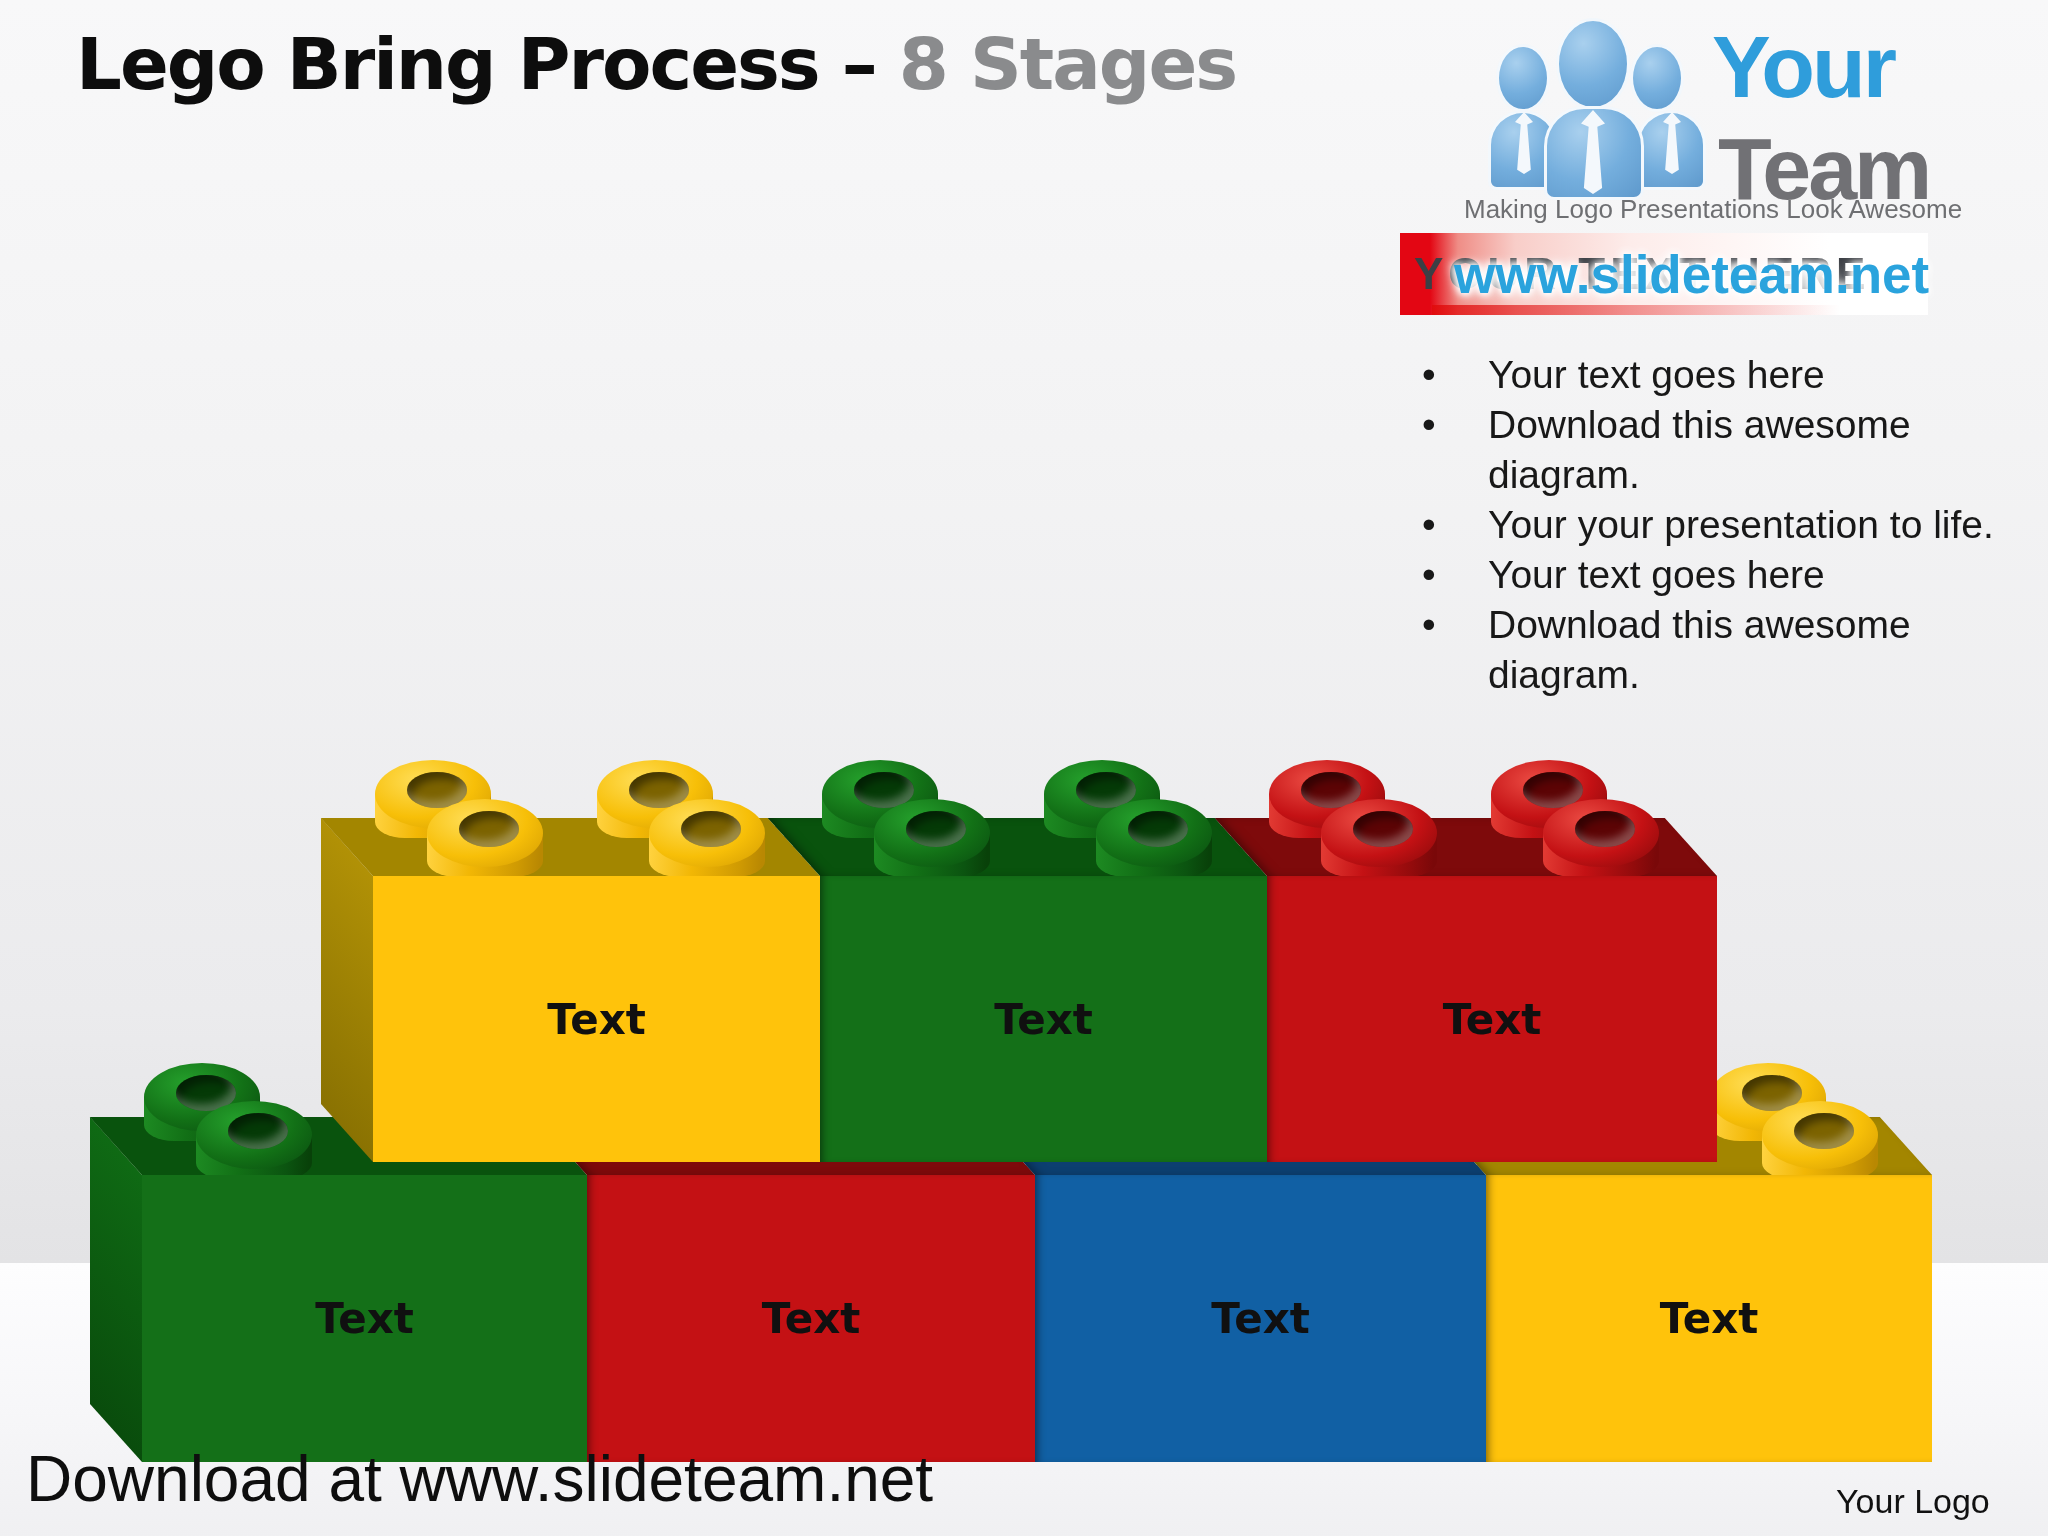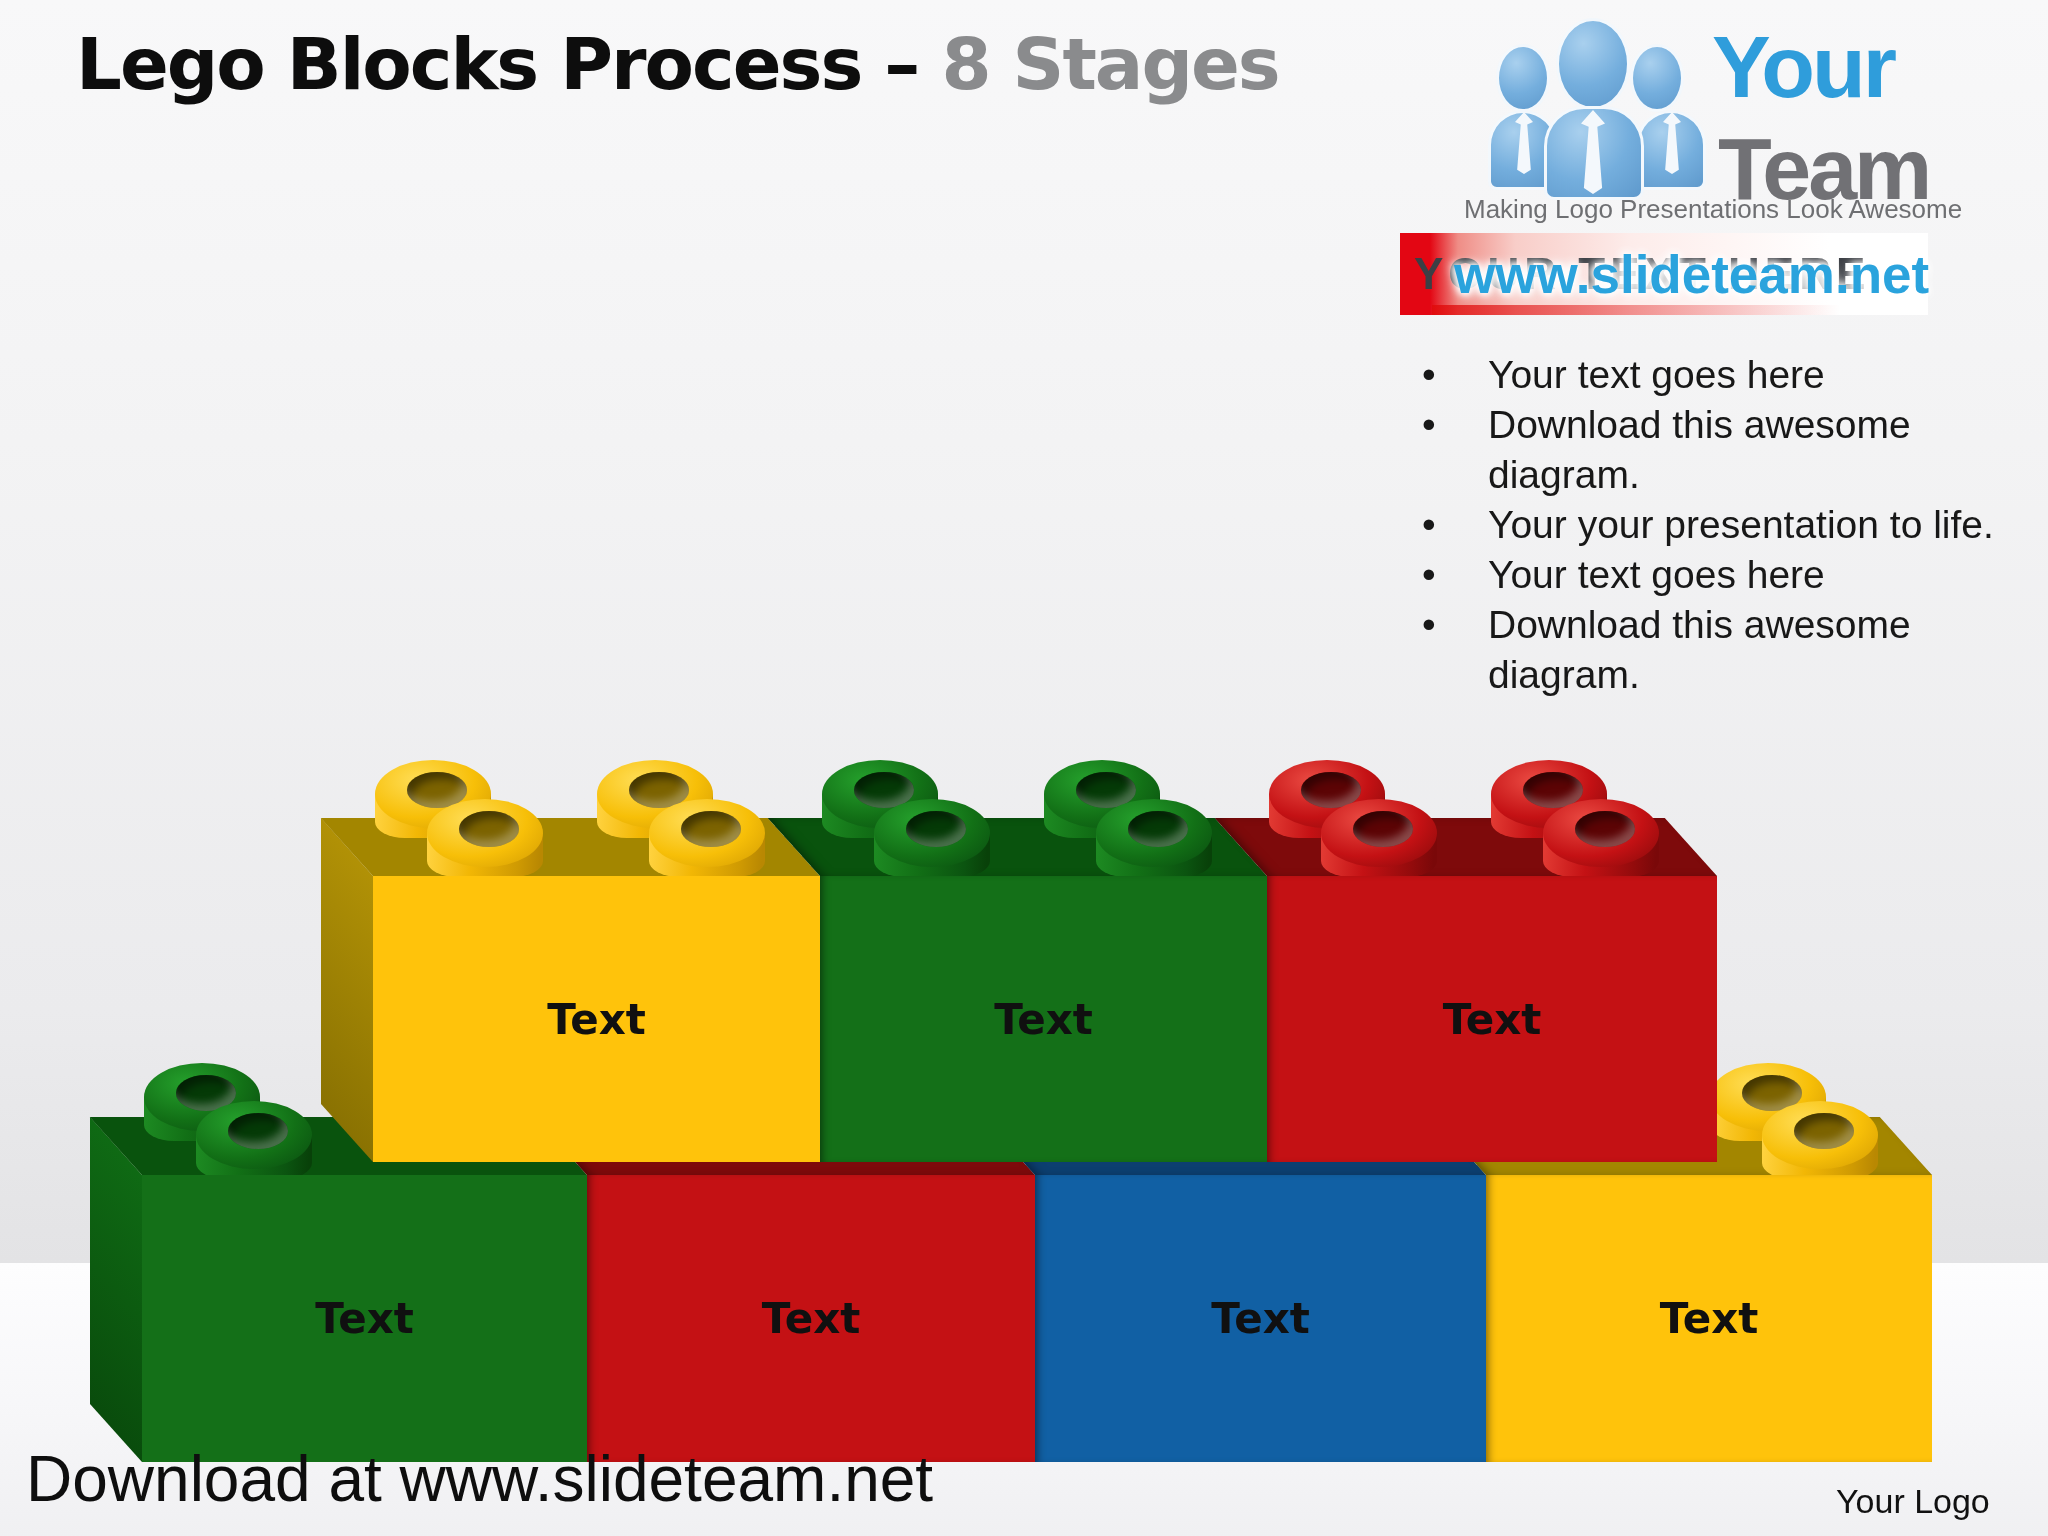--- a/index.html
+++ b/index.html
@@ -78,21 +78,21 @@
   .your-logo{position:absolute;left:1836px;top:1476px;font-size:34px;color:#111;z-index:30;margin-top:6px;}
 </style>
 </head>
 <body>
 
 <div id="slide">
 
   <div class="bg-wall"></div>
   <div class="bg-floor"></div>
 
-  <div class="title"><span>Lego Blocks Process –</span> <span class="suffix">8 Stages</span></div>
+  <div class="title"><span>Lego Bring Process –</span> <span class="suffix">8 Stages</span></div>
 
   <div>
     <div class="person">
       <div class="head" style="position:absolute;left:1496px;top:44px;width:54px;height:68px;"></div>
       <div class="body" style="position:absolute;left:1488px;top:110px;width:70px;height:80px;"></div>
       <div class="tie" style="left:1515px;top:112px;width:18px;height:62px;"></div>
     </div>
     <div class="person">
       <div class="head" style="position:absolute;left:1630px;top:44px;width:54px;height:68px;"></div>
       <div class="body" style="position:absolute;left:1636px;top:110px;width:70px;height:80px;"></div>

